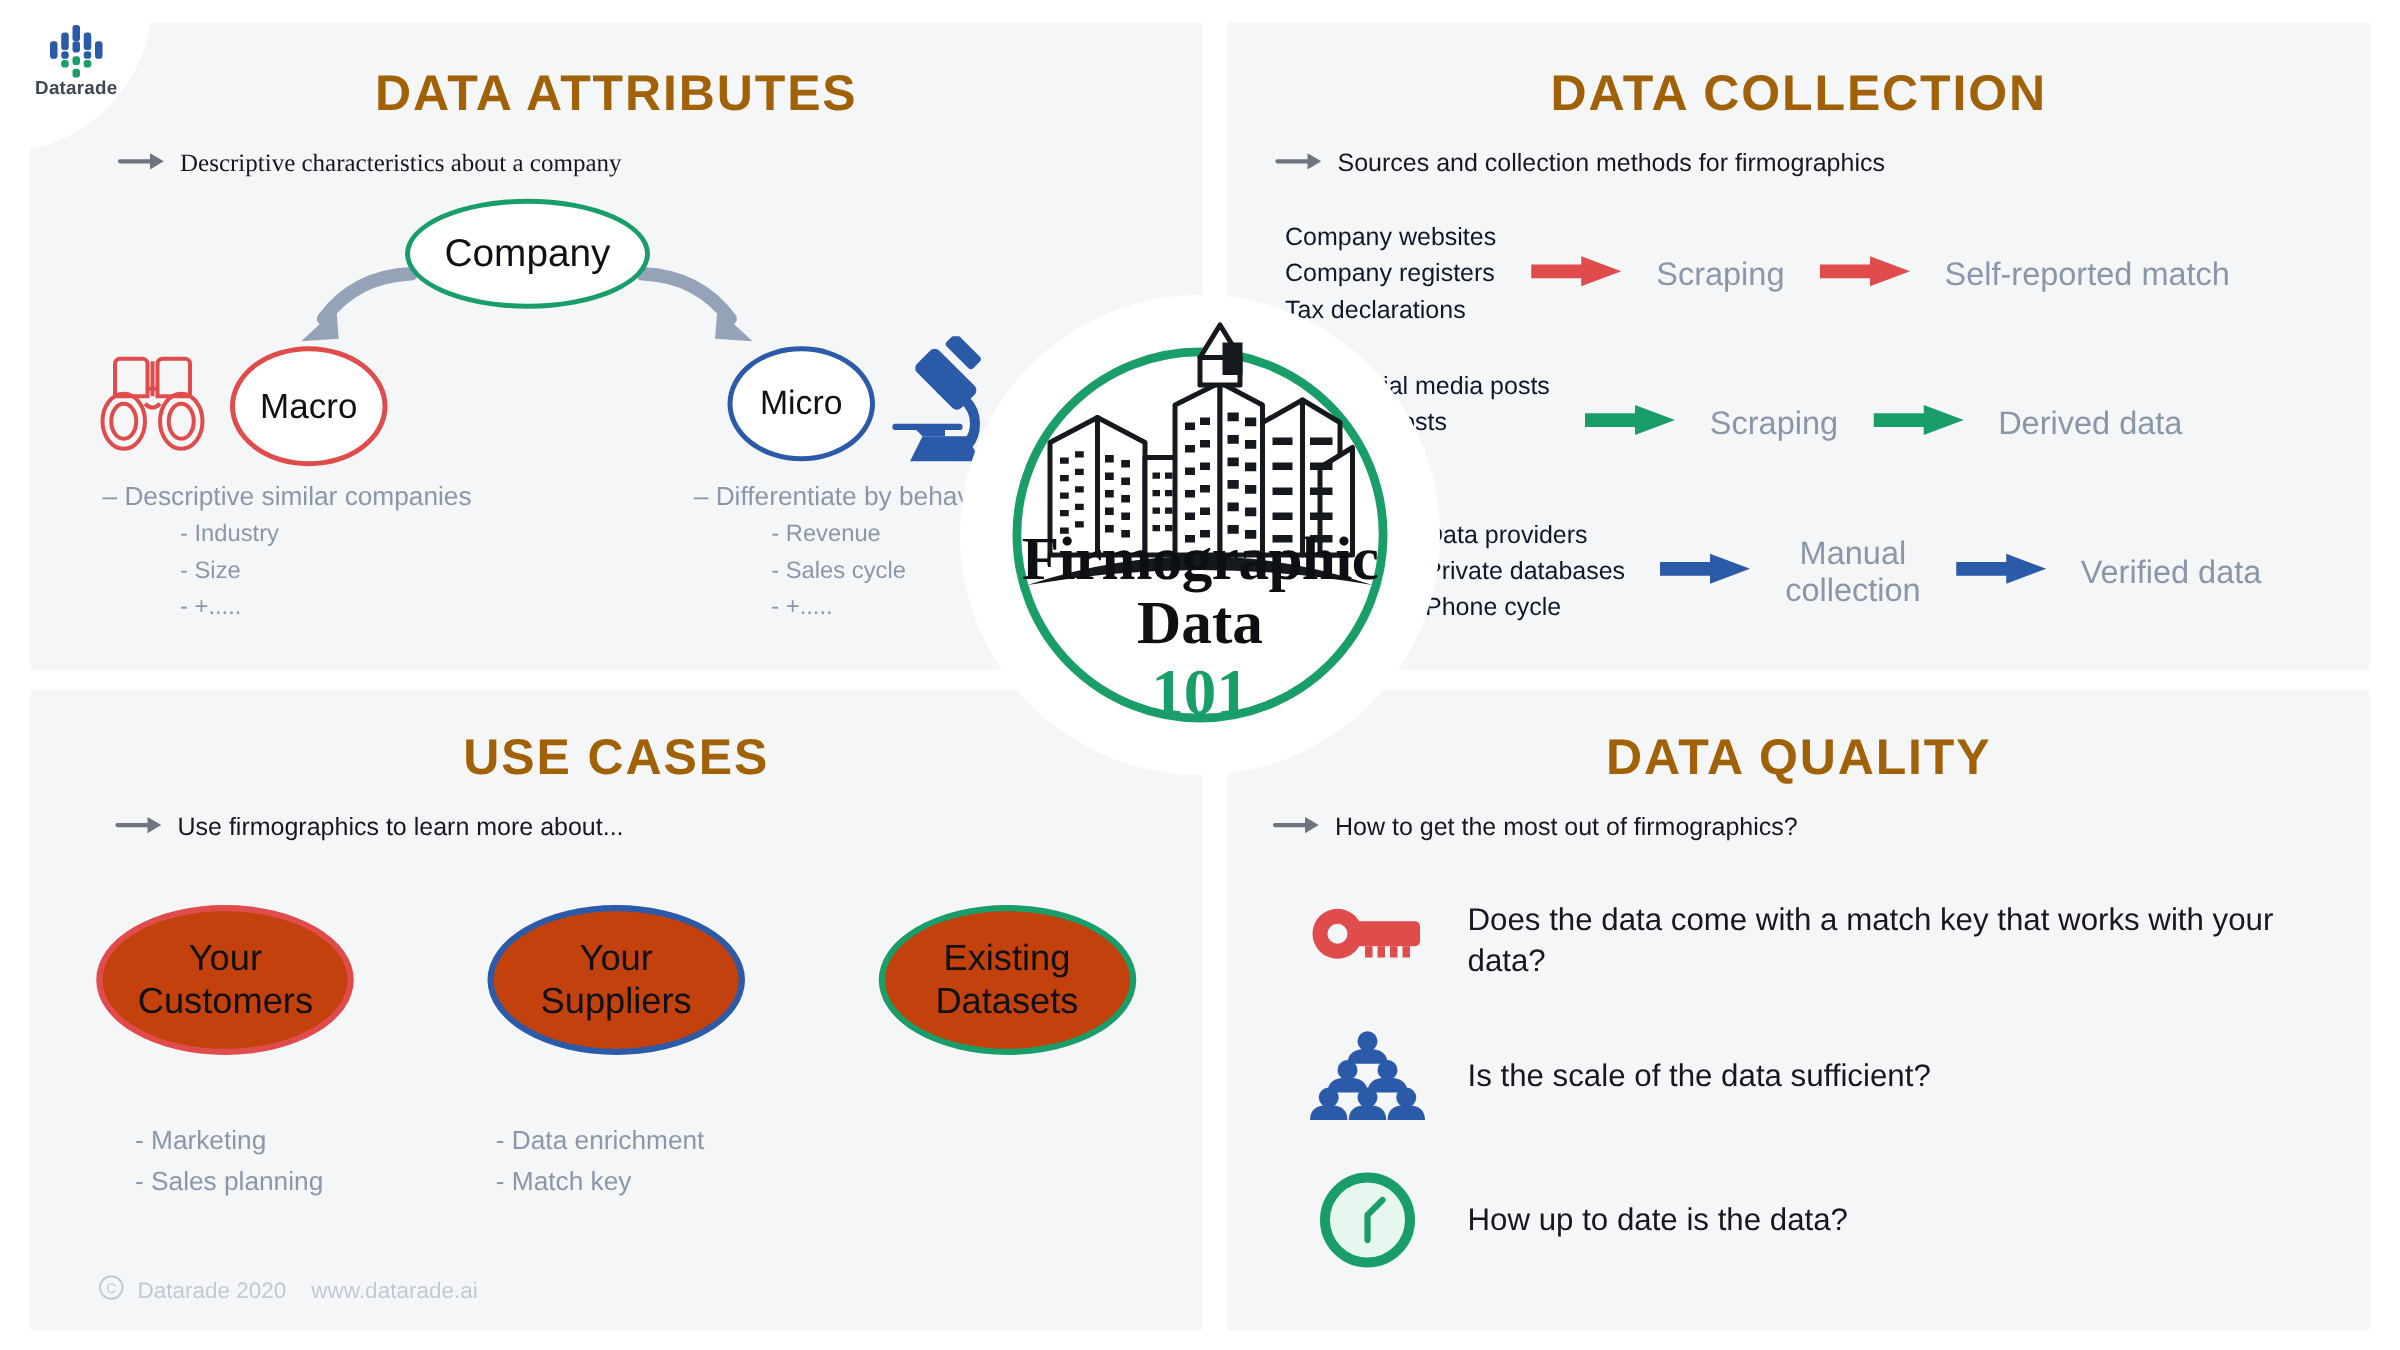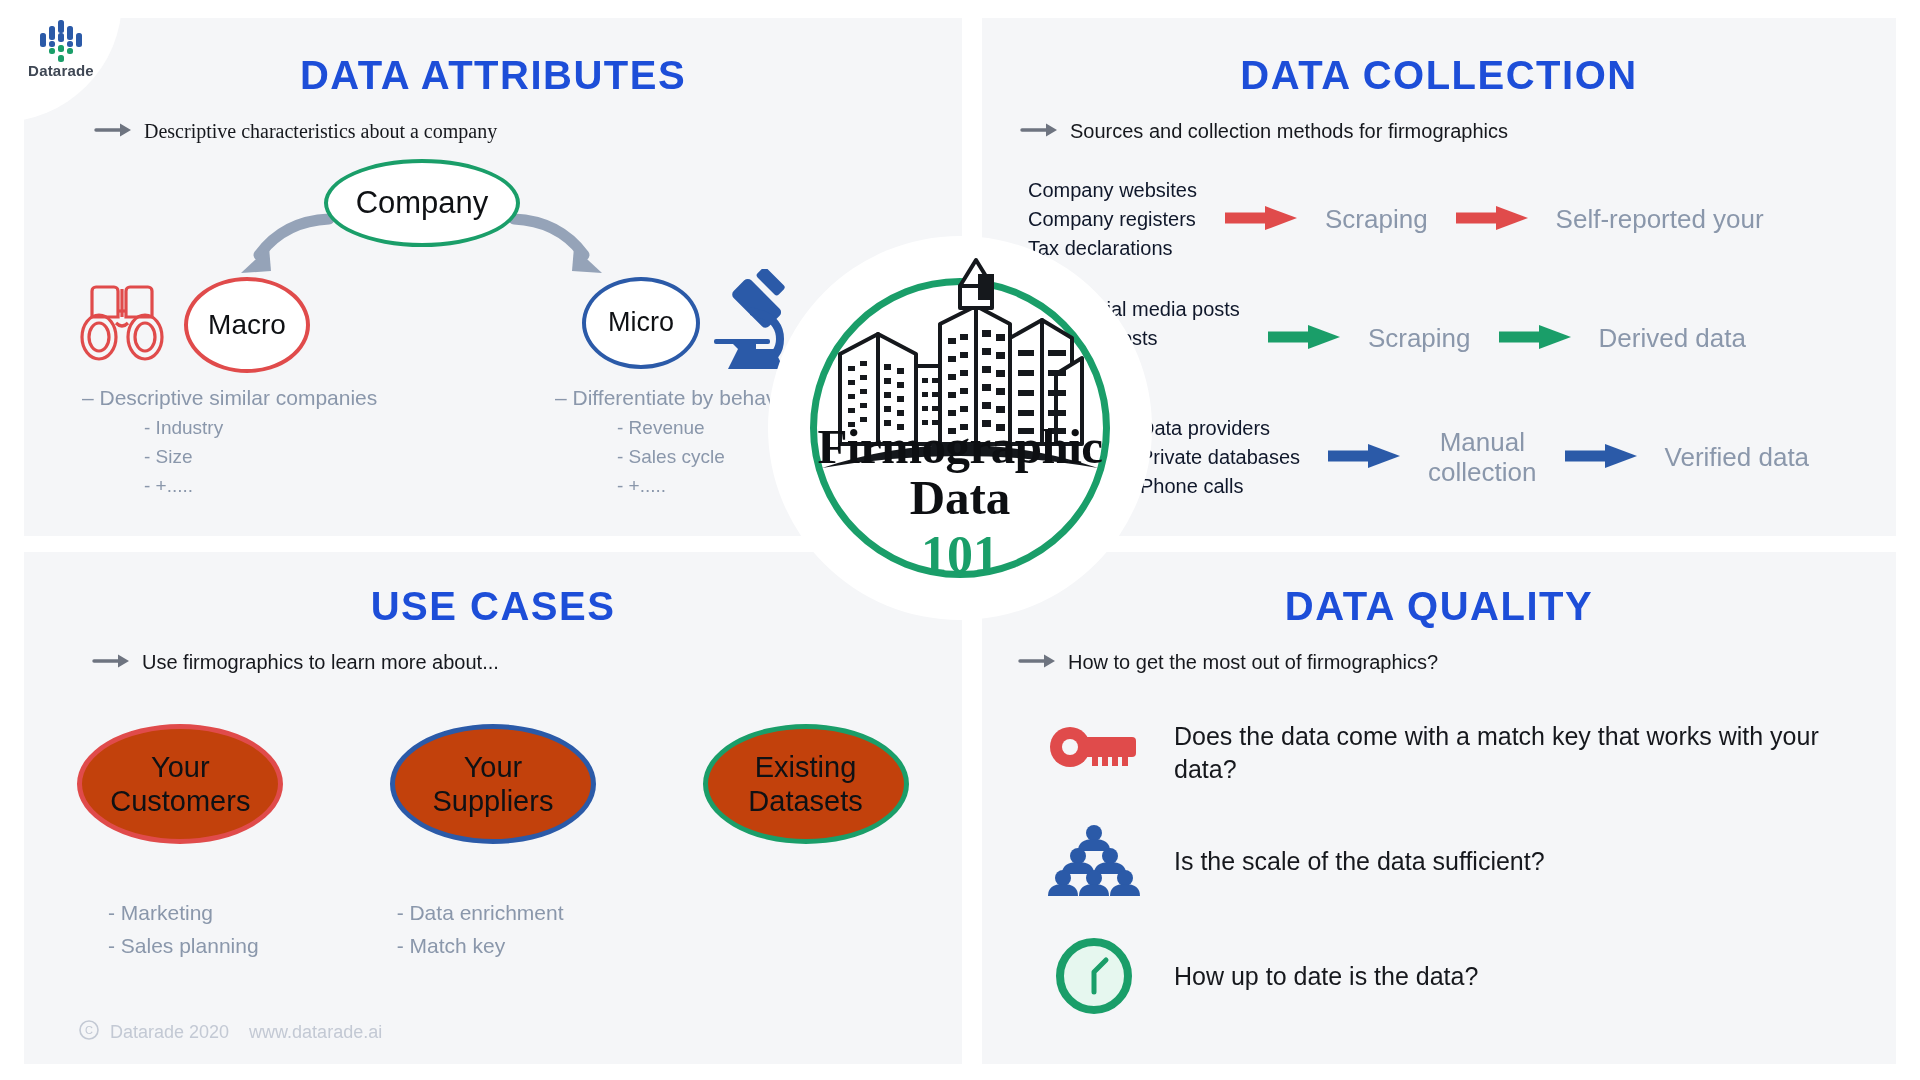--- a/index.html
+++ b/index.html
@@ -24,21 +24,21 @@
   #panel-attributes  { left: 24px;  top: 18px;  width: 938px; height: 518px; }
   #panel-collection  { left: 982px; top: 18px;  width: 914px; height: 518px; }
   #panel-usecases    { left: 24px;  top: 552px; width: 938px; height: 512px; }
   #panel-quality     { left: 982px; top: 552px; width: 914px; height: 512px; }
 
   .panel-title {
     text-align: center;
     font-size: 40px;
     font-weight: 700;
     letter-spacing: 1.5px;
-    color: #1d4ed8;
+    color: #a16207;
     margin-top: 35px;
   }
   #panel-usecases .panel-title,
   #panel-quality  .panel-title { margin-top: 32px; }
 
   .subtitle-row {
     display: flex;
     align-items: center;
     gap: 10px;
     margin-top: 22px;
@@ -337,21 +337,21 @@
         <span class="fa-gap"></span>
         <div class="flow-label">Scraping</div>
         <span class="fa-gap"></span>
         <span class="flow-arrow">
           <svg width="76" height="28" viewBox="0 0 76 28">
             <path d="M2 14 H46" stroke="#e04b4b" stroke-width="11" fill="none"></path>
             <path d="M42 2 L74 14 L42 26 Z" fill="#e04b4b"></path>
           </svg>
         </span>
         <span class="fa-gap"></span>
-        <div class="flow-label">Self-reported your</div>
+        <div class="flow-label">Self-reported match</div>
       </div>
 
       <div class="flow-row" id="flow-row-1">
         <div class="flow-sources">
           <div>Social media posts</div>
           <div>Job posts</div>
           <div>Reports</div>
         </div>
         <span class="fa-gap"></span>
         <span class="flow-arrow">
@@ -370,21 +370,21 @@
           </svg>
         </span>
         <span class="fa-gap"></span>
         <div class="flow-label">Derived data</div>
       </div>
 
       <div class="flow-row" id="flow-row-2">
         <div class="flow-sources">
           <div>Data providers</div>
           <div>Private databases</div>
-          <div>Phone calls</div>
+          <div>Phone cycle</div>
         </div>
         <span class="fa-gap"></span>
         <span class="flow-arrow">
           <svg width="76" height="28" viewBox="0 0 76 28">
             <path d="M2 14 H46" stroke="#2b5aa8" stroke-width="11" fill="none"></path>
             <path d="M42 2 L74 14 L42 26 Z" fill="#2b5aa8"></path>
           </svg>
         </span>
         <span class="fa-gap"></span>
         <div class="flow-label flow-multiline" style="white-space: pre-line;">Manual

